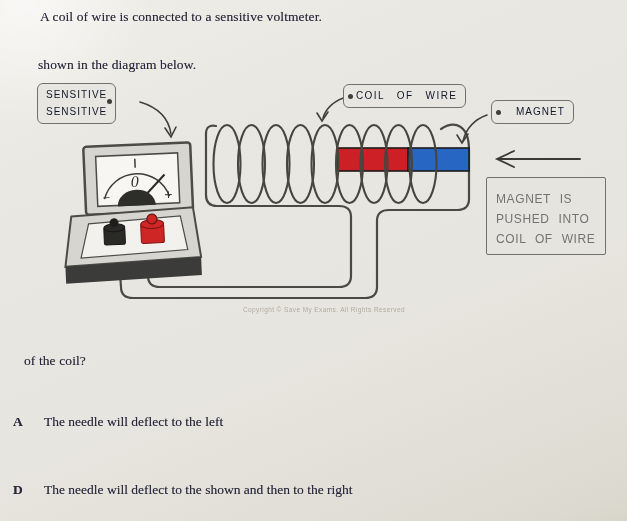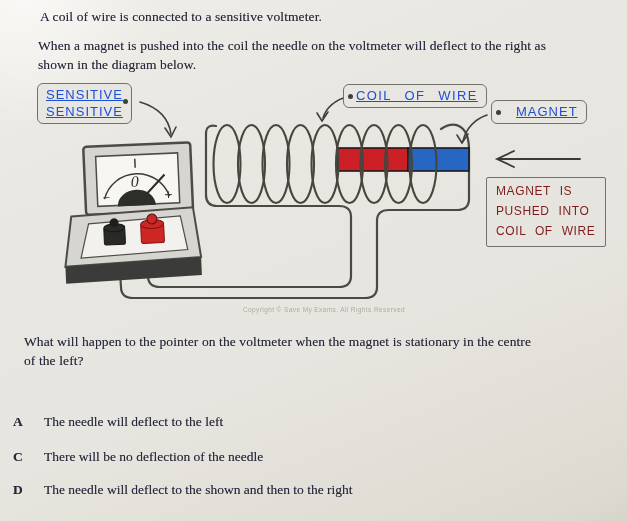--- a/index.html
+++ b/index.html
@@ -24,56 +24,55 @@
        text-shadow:0 0 .6px rgba(40,40,60,.45);}
   .opt-letter{display:inline-block;width:31px;font-weight:bold;}
   .opt-a{top:370px;margin-top:44px;} .opt-b{top:416px;} .opt-c{top:449px;} .opt-d{top:482px;}
 
   .diagram-svg{position:absolute;left:0;top:75px;}
 
   .tag{
     position:absolute;
     background:#e8e6e0;
     border:1.5px solid #72726c;
-    color:#1d4ed8;
+    color:#0f172a;
     font-family:"Liberation Sans",sans-serif;
-    font-size:13px;
+    font-size:10px;
     letter-spacing:1px;
     padding:2px 8px 3px 8px;
     border-radius:6px;
     line-height:17px;
     white-space:nowrap;
-    text-decoration:underline;
   }
   .tag-voltmeter{left:37px;top:83px;}
   .tag-coil{left:343px;top:84px;letter-spacing:1.4px;word-spacing:8px;padding-left:12px;}
   .tag-magnet{left:491px;top:100px;padding-left:24px;}
   .action-box{
     position:absolute;left:486px;top:177px;
     background:#e6e4de;
     border:1.5px solid #72726c;
     border-radius:2px;
-    color:#7f1d1d;
+    color:#737373;
     font-family:"Liberation Sans",sans-serif;
     font-size:12px;line-height:20px;letter-spacing:.6px;word-spacing:5px;
-    padding:3px 10px 5px 9px;white-space:nowrap;
+    padding:11px 10px 5px 9px;white-space:nowrap;
   }
   .leader-dot{position:absolute;width:5px;height:5px;border-radius:50%;background:#3f3f3a;}
   .dot-right{right:3px;top:15px;}
   .dot-left{left:4px;top:9px;}
 </style>
 </head>
 <body>
 
 <div class="page">
 
   <div class="para intro1">A coil of wire is connected to a sensitive voltmeter.</div>
 
   <div class="para intro2">
-    <span>When a magnet is pushed into the coil the needle on the voltmeter will deflect to the right as</span><br>
+    <br>
     <span>shown in the diagram below.</span>
   </div>
 
   <svg class="diagram-svg" width="627" height="245" viewBox="0 0 627 245">
 
     <path d="M 151,146 C 144,154 148,161 148,171 L 148,201 Q 148,212 160,212 L 339,212 Q 351,212 351,201
              L 351,142 Q 351,131 339,131 L 217,131 Q 206,131 206,120 L 206,59 Q 206,49 216,51" fill="none" stroke="#4a4a44" stroke-width="2.2" stroke-linecap="round"></path>
     <path d="M 112,148 C 106,157 116,161 118,171 L 121,212 Q 121,223 133,223 L 365,223 Q 377,223 377,212
              L 377,146 Q 377,135 389,135 L 457,135 Q 469,135 469,124 L 469,75 C 469,50 455,45 441,54" fill="none" stroke="#4a4a44" stroke-width="2.2" stroke-linecap="round"></path>
 
@@ -153,27 +152,24 @@
 
   <div class="action-box">
     <span>MAGNET IS</span><br>
     <span>PUSHED INTO</span><br>
     <span>COIL OF WIRE</span>
   </div>
 
   <div class="copyright">Copyright © Save My Exams. All Rights Reserved</div>
 
   <div class="para question">
-    <span>What will happen to the pointer on the voltmeter when the magnet is stationary in the centre</span><br>
-    <span>of the left?</span>
+    <br>
+    <span>of the coil?</span>
   </div>
 
   <div class="opt opt-a">
     <span class="opt-letter">A</span><span>The needle will deflect to the left</span>
-  </div>
-  <div class="opt opt-c">
-    <span class="opt-letter">C</span><span>There will be no deflection of the needle</span>
   </div>
   <div class="opt opt-d">
     <span class="opt-letter">D</span><span>The needle will deflect to the shown and then to the right</span>
   </div>
 
 </div>
 
 </body></html>

